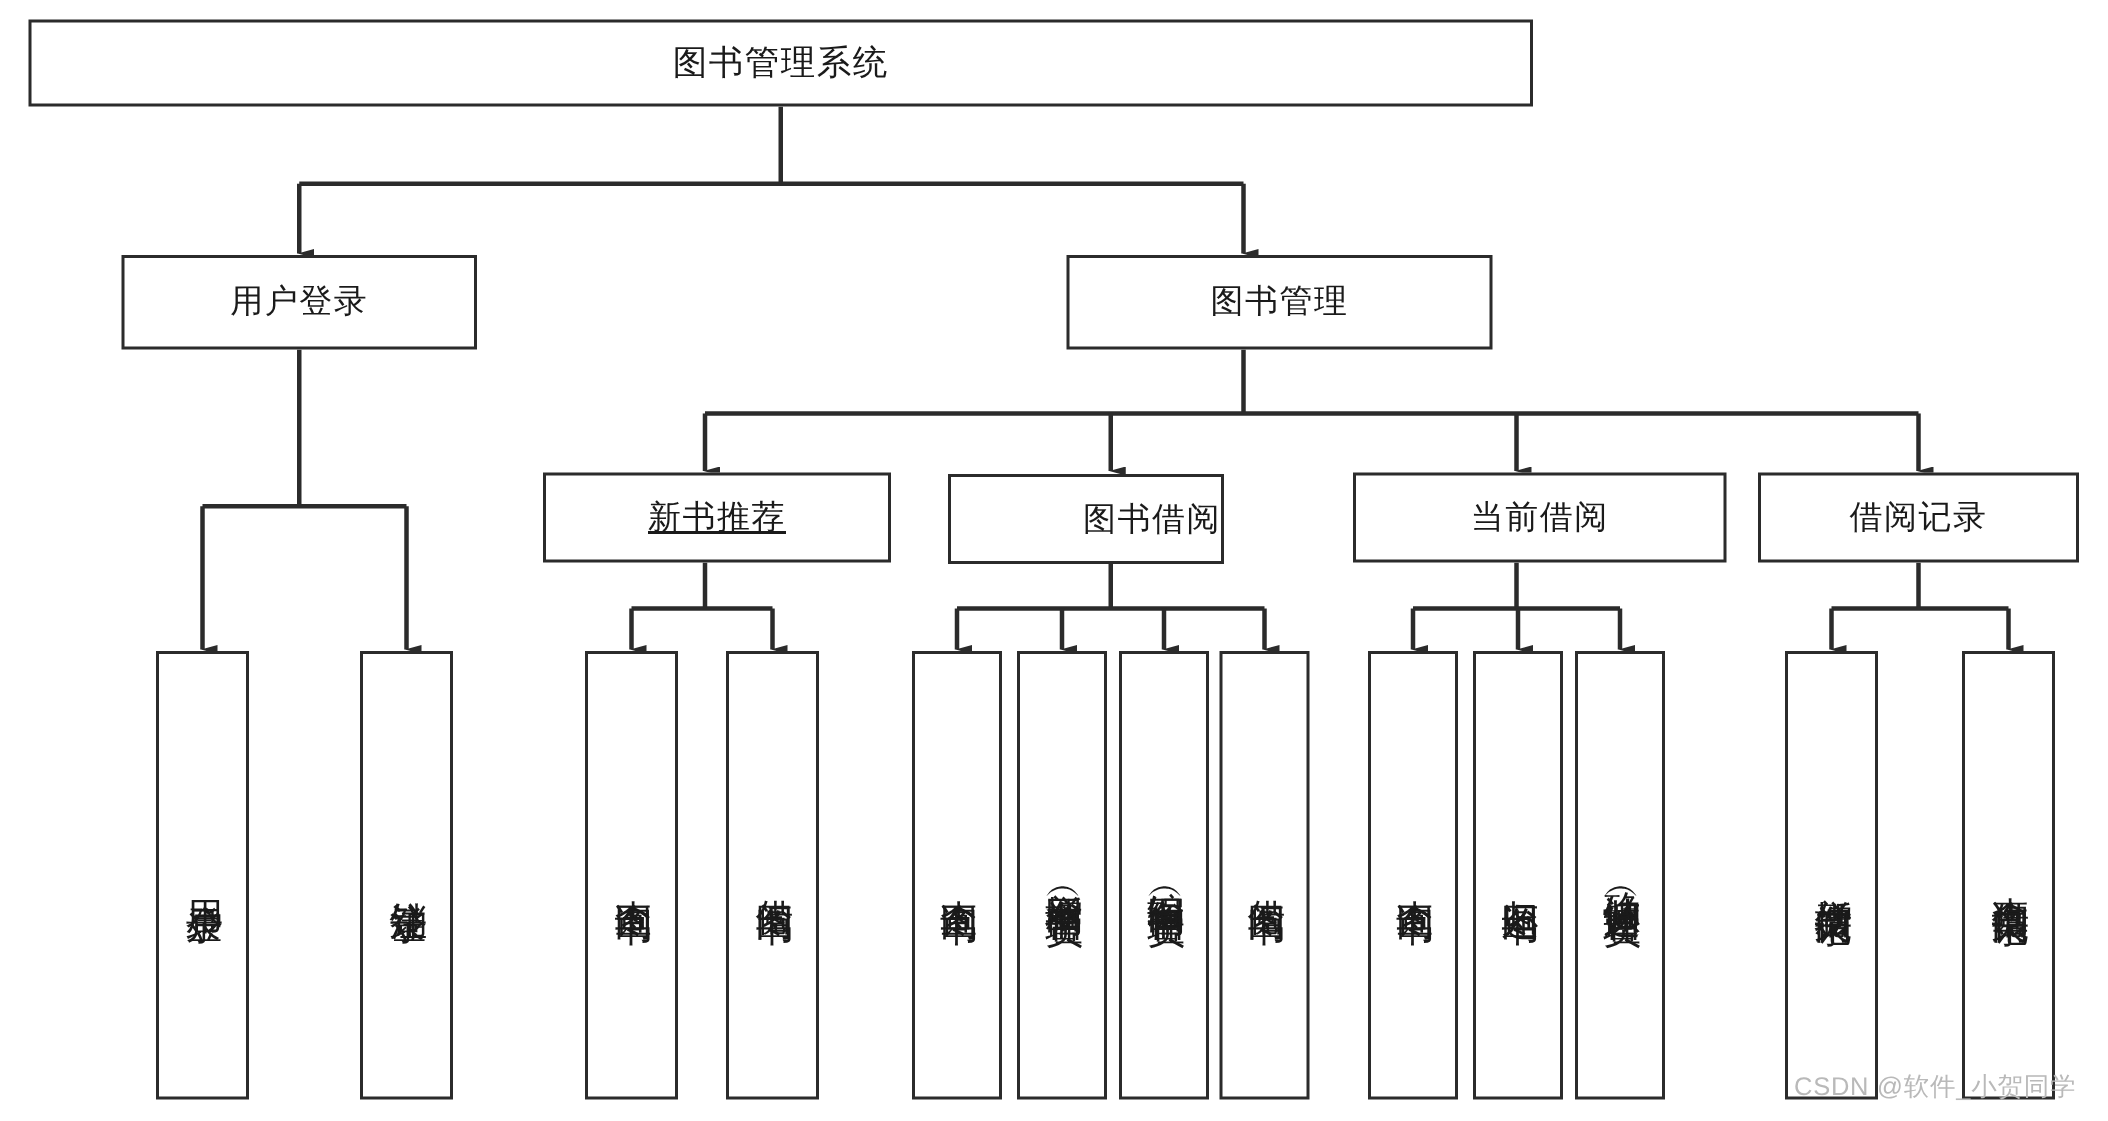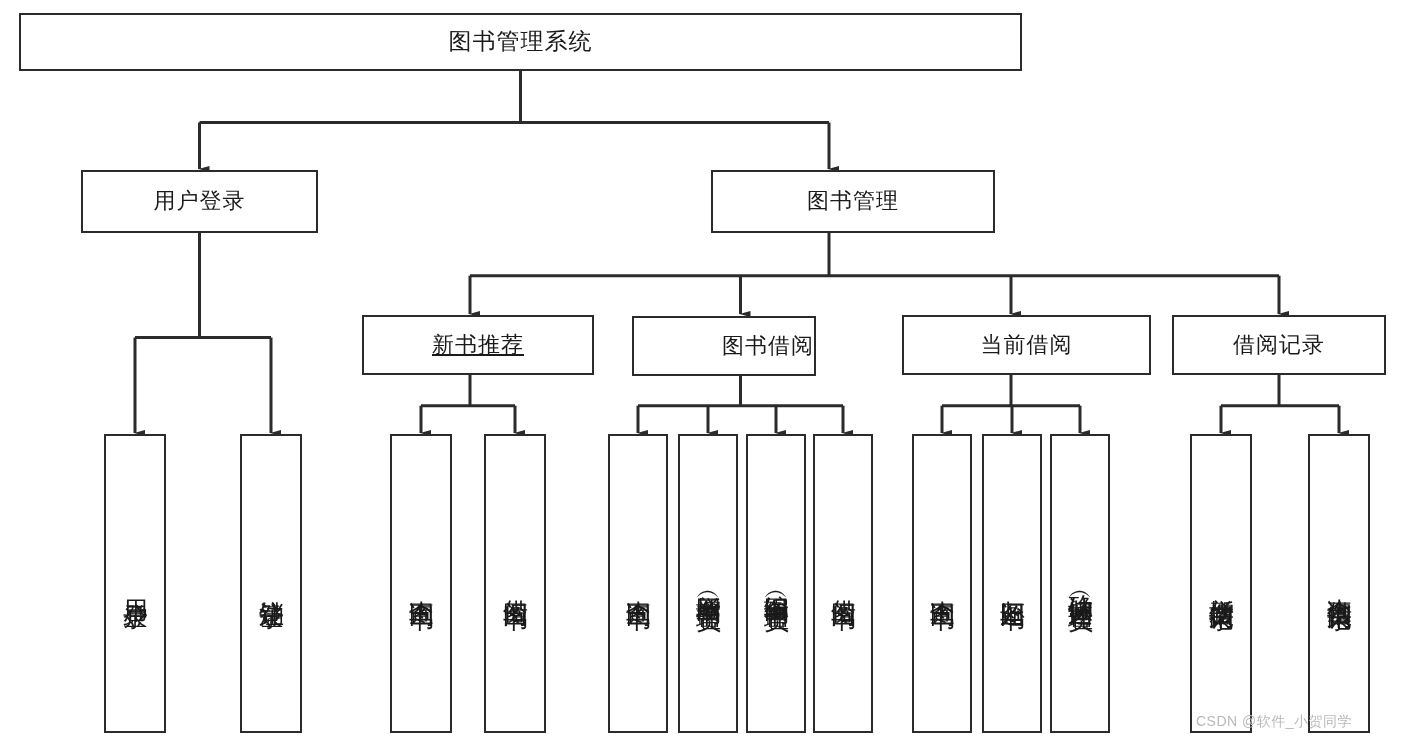--- a/index.html
+++ b/index.html
@@ -56,21 +56,21 @@
     padding: 4px 0;
   }
   .node-v .vtext {
     writing-mode: vertical-rl;
     text-orientation: upright;
     display: block;
     white-space: nowrap;
   }
   .watermark {
     position: absolute;
-    font-size: 14px;
+    font-size: 17px;
     color: #b9b9b9;
     letter-spacing: 0.5px;
     white-space: nowrap;
     user-select: none;
     text-align: right;
   }
 </style>
 </head>
 <body>
 

